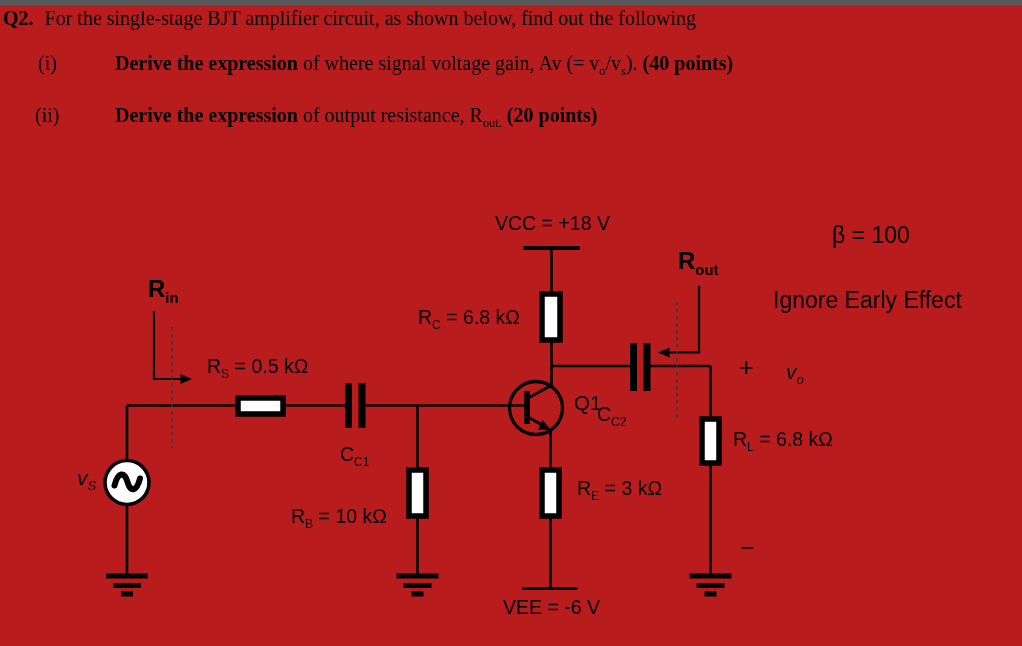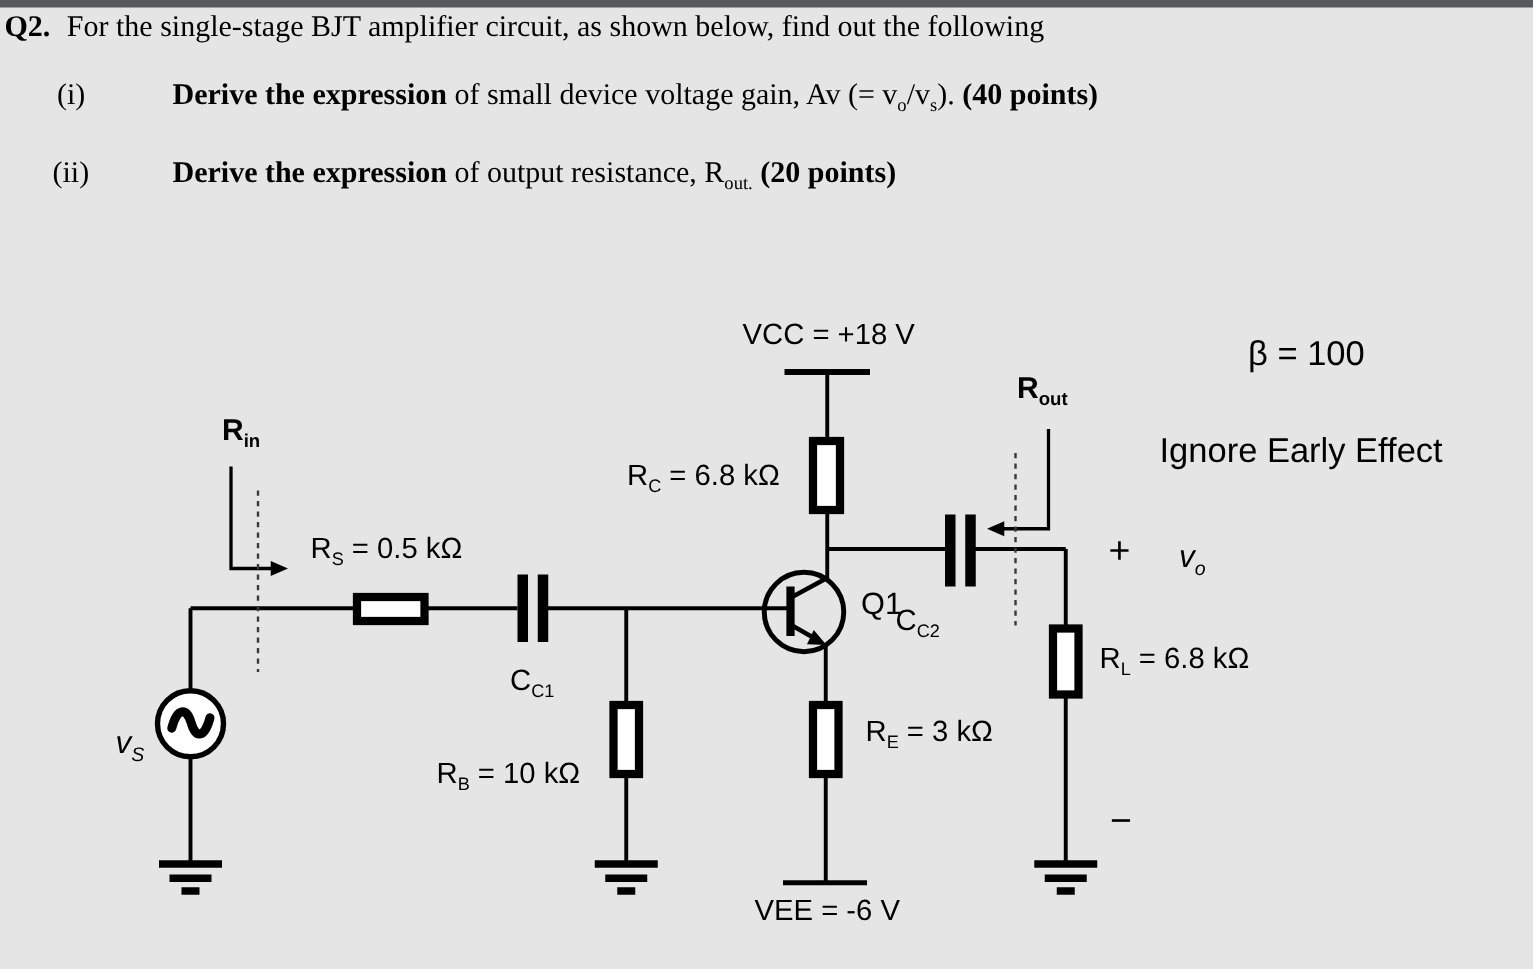--- a/index.html
+++ b/index.html
@@ -1,49 +1,49 @@
 <!DOCTYPE html>
 <html><head>
 <meta charset="utf-8">
 <style>
   html,body { margin:0; padding:0; background:#fff; }
-  .page { position:relative; width:1022px; height:646px; background:#e5e5e5;
+  .page { position:relative; width:1022px; height:646px; background:#b91c1c;
           font-family:"Liberation Serif", serif; overflow:hidden; color:#000; }
   .topbar { position:absolute; left:0; top:0; width:1022px; height:5px; background:#58595b; }
 
   
   .qline { position:absolute; font-size:20px; white-space:nowrap; color:#000; }
   .b { font-weight:bold; }
   sub { font-size:0.62em; }
 
   
   .clabel { position:absolute; font-family:"Liberation Sans", sans-serif; font-size:19.5px;
             line-height:1.1; color:#000; white-space:nowrap; }
-  .clabel.bold { font-weight:bold; font-size:20px; }
+  .clabel.bold { font-weight:bold; font-size:24px; }
   .clabel.big { font-size:23px; }
   .clabel.sign { font-size:25px; }
   .clabel.it { font-style:italic; font-size:21px; }
 
   svg.schematic { position:absolute; left:0; top:0; }
 </style>
 </head>
 <body>
 
 <div class="page">
 
   <div class="topbar"></div>
 
   <div class="qline" style="left:3px; top:7px;">
     <span class="b">Q2.</span>
     <span style="margin-left:6px;">For the single-stage BJT amplifier circuit, as shown below, find out the following</span>
   </div>
 
   <div class="qline" style="left:38px; top:52px;">(i)</div>
   <div class="qline" style="left:115px; top:52px;">
-    <span class="b">Derive the expression</span><span> of small device voltage gain, Av (= v</span><sub>o</sub><span>/v</span><sub>s</sub><span>). </span><span class="b">(40 points)</span>
+    <span class="b">Derive the expression</span><span> of where signal voltage gain, Av (= v</span><sub>o</sub><span>/v</span><sub>s</sub><span>). </span><span class="b">(40 points)</span>
   </div>
 
   <div class="qline" style="left:35px; top:104px;text-align:center;">(ii)</div>
   <div class="qline" style="left:115px; top:104px;">
     <span class="b">Derive the expression</span><span> of output resistance, R</span><sub>out.</sub><span></span><sub></sub><span> </span><span class="b">(20 points)</span>
   </div>
 
 
   <svg class="schematic" width="1022" height="646" viewBox="0 0 1022 646">
 
@@ -149,15 +149,15 @@
   <div class="clabel" style="left:577px; top:478px;"><span>R</span><sub>E</sub><span> = 3 kΩ</span></div>
 
   <div class="clabel" style="left:733px; top:429px;text-align:right;"><span>R</span><sub>L</sub><span> = 6.8 kΩ</span></div>
 
   <div class="clabel" style="left:503px; top:597px;">VEE = -6 V</div>
 
   <div class="clabel sign" style="left:739px; top:354px;">+</div>
   <div class="clabel it" style="left:786px; top:360px;"><span>v</span><sub>o</sub></div>
   <div class="clabel sign" style="left:740px; top:534px;">−</div>
 
-  <div class="clabel it" style="left:77px; top:484px;"><span>v</span><sub>S</sub></div>
+  <div class="clabel it" style="left:77px; top:466px;"><span>v</span><sub>S</sub></div>
 
 </div>
 
 </body></html>

